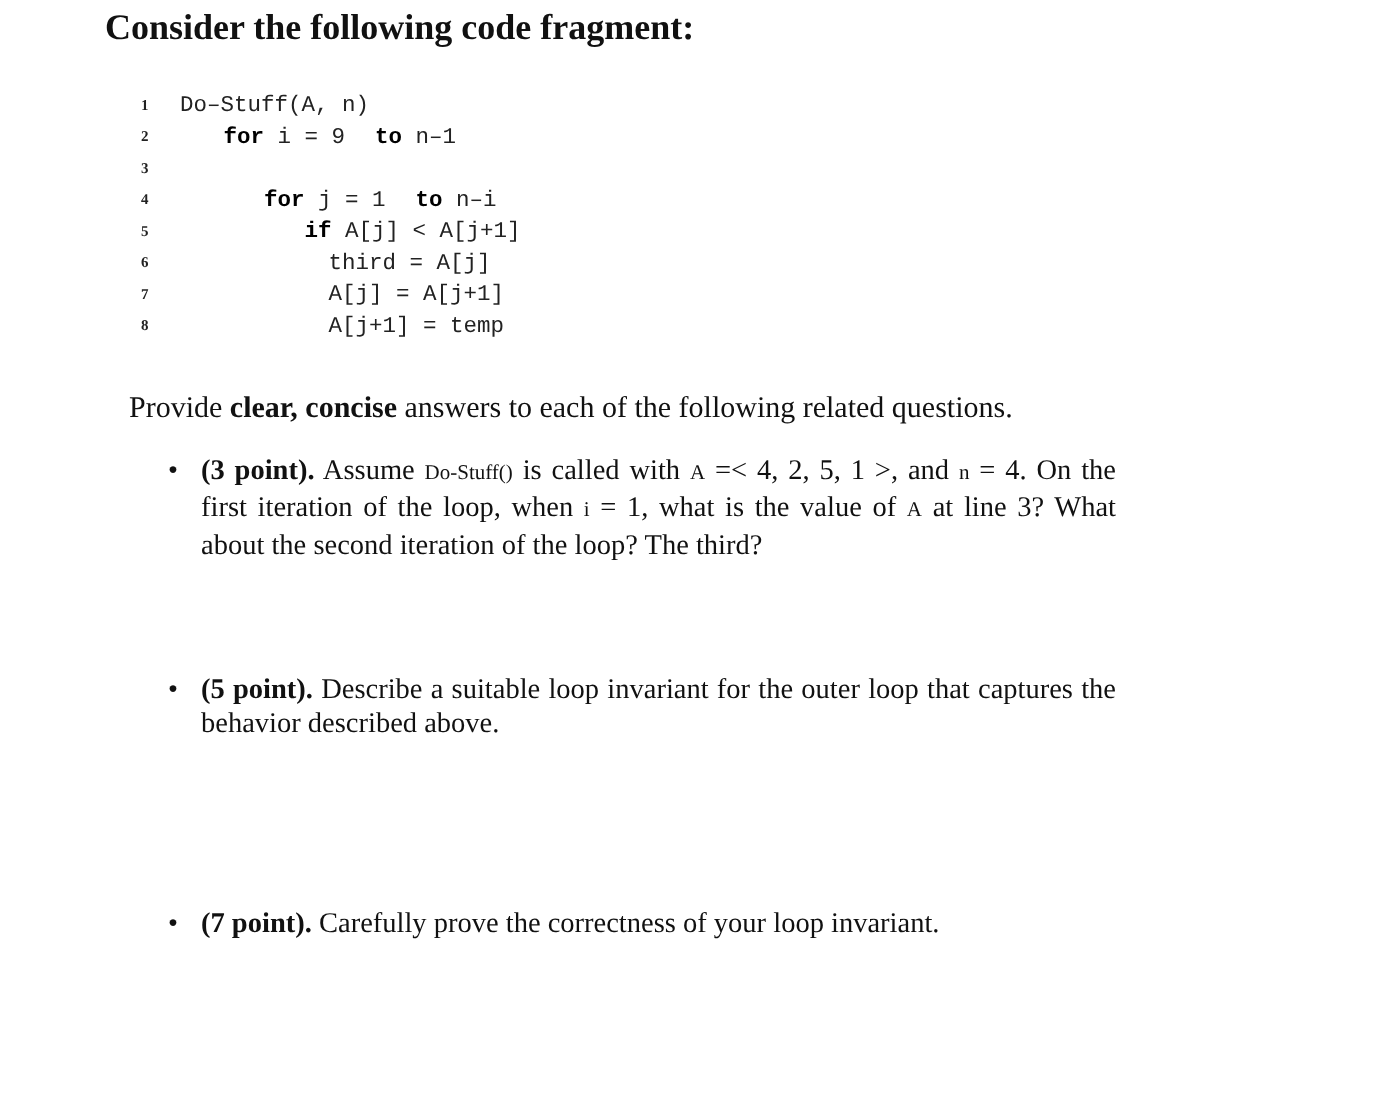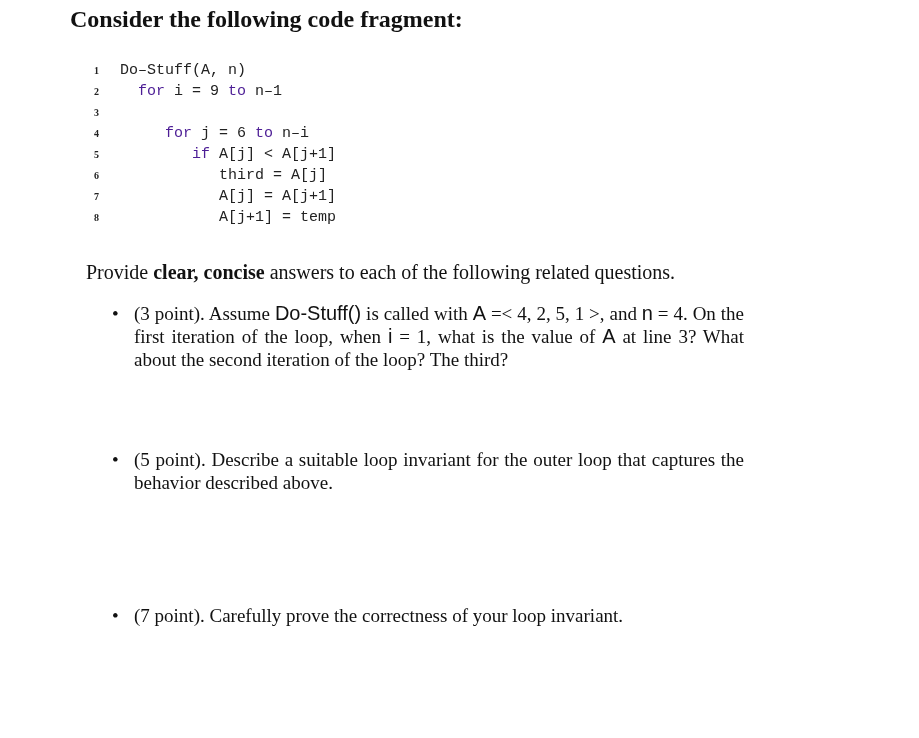--- a/index.html
+++ b/index.html
@@ -6,30 +6,30 @@
   body { width:919px; height:738px; position:relative; overflow:hidden;
          font-family:"DejaVu Serif","Liberation Serif",serif; color:#111; }
   .intro { position:absolute; left:70px; top:6px; font-size:24px;
            font-family:"Liberation Serif","DejaVu Serif",serif;font-weight:bold; }
   .code { position:absolute; left:94px; top:60px; }
   .code-line { position:relative; height:21px; line-height:21px; }
   .lnum { position:absolute; left:0; width:12px; font-size:10px;
           font-family:"Liberation Serif",serif; font-weight:bold; color:#222; text-align:left; }
   .ltext { position:absolute; left:26px; white-space:pre; font-size:15px;
            font-family:"Liberation Mono","DejaVu Sans Mono",monospace; color:#222; }
-  .ltext b { font-weight:normal; color:#4c1d95; }
+  .ltext b { font-weight:bold; color:#000000;margin-left:11px; }
   .provide { position:absolute; left:86px; top:261px; font-size:20px;
              font-family:"Liberation Serif","DejaVu Serif",serif; }
   .provide b { font-weight:bold; }
   .q { position:absolute; left:112px; width:632px; font-size:19px; line-height:23px;
        font-family:"Liberation Serif","DejaVu Serif",serif; text-align:justify; }
   .bullet { position:absolute; left:0; top:0; font-size:19px; }
   .qtext { margin-left:22px; display:block; }
-  .qtext b { font-weight:normal; }
-  .sans { font-family:Liberation Sans, sans-serif; font-size:20px; }
+  .qtext b { font-weight:bold; }
+  .sans { font-family:Liberation Serif, serif; font-size:14px; }
 </style>
 </head>
 <body>
 
 <div class="intro">Consider the following code fragment:</div>
 
 <div class="code">
   <div class="code-line">
     <span class="lnum">1</span>
     <span class="ltext"><span>Do–Stuff(A, n)</span></span>
@@ -37,21 +37,21 @@
   <div class="code-line">
     <span class="lnum">2</span>
     <span class="ltext"><span>  </span><b>for</b><span> i = 9 </span><b>to</b><span> n–1</span></span>
   </div>
   <div class="code-line">
     <span class="lnum">3</span>
     <span class="ltext"><span></span></span>
   </div>
   <div class="code-line">
     <span class="lnum">4</span>
-    <span class="ltext"><span>     </span><b>for</b><span> j = 6 </span><b>to</b><span> n–i</span></span>
+    <span class="ltext"><span>     </span><b>for</b><span> j = 1 </span><b>to</b><span> n–i</span></span>
   </div>
   <div class="code-line">
     <span class="lnum">5</span>
     <span class="ltext"><span>        </span><b>if</b><span> A[j] &lt; A[j+1]</span></span>
   </div>
   <div class="code-line">
     <span class="lnum">6</span>
     <span class="ltext"><span>           </span><span>third = A[j]</span></span>
   </div>
   <div class="code-line">

